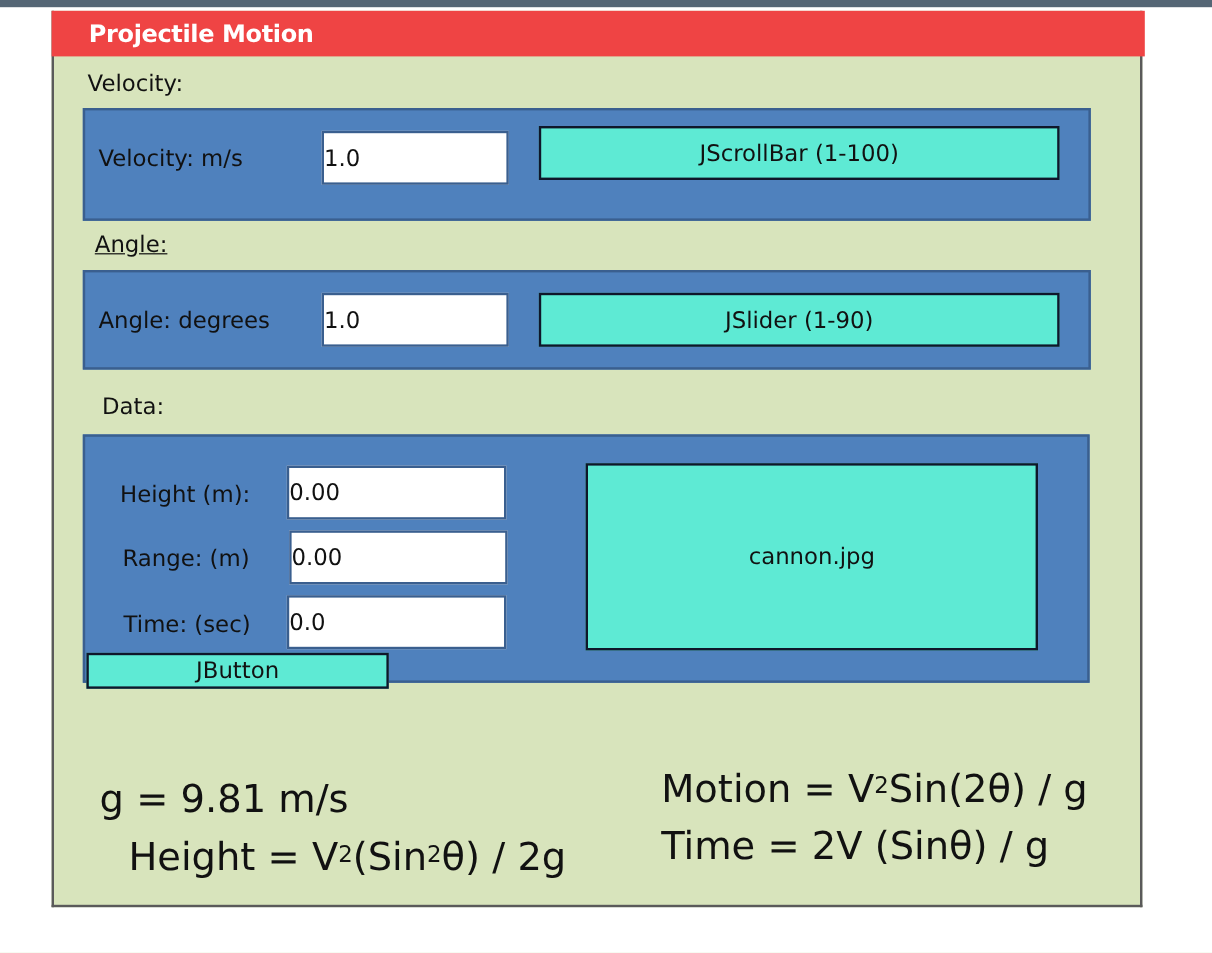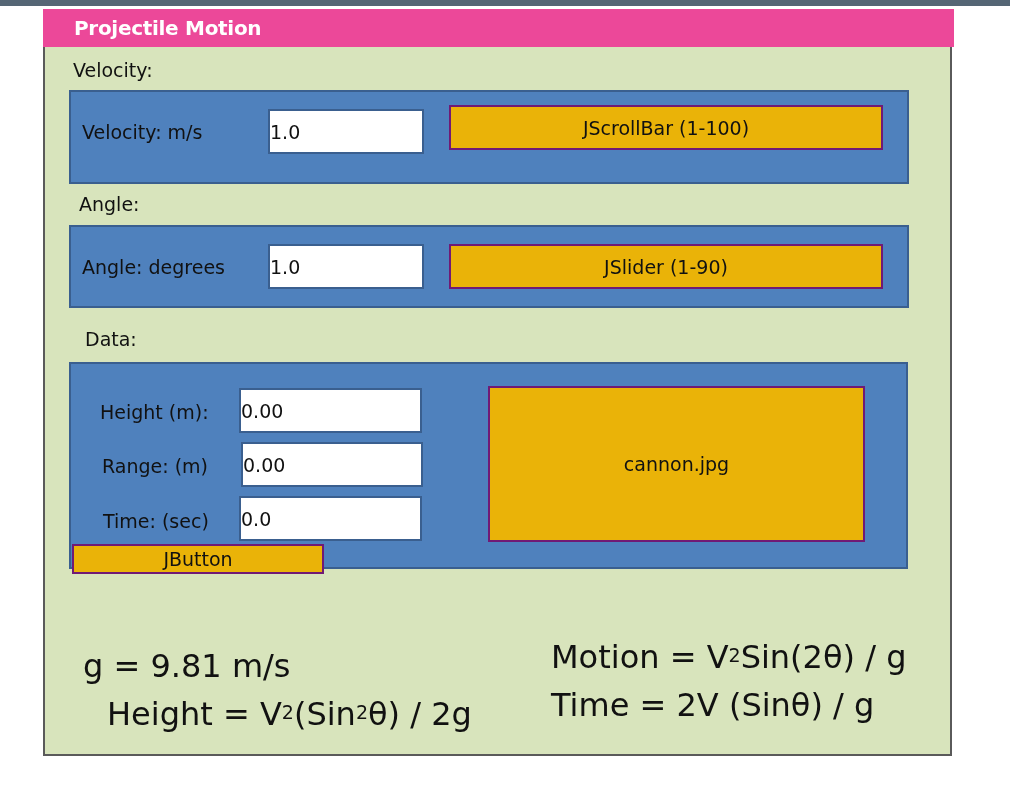--- a/index.html
+++ b/index.html
@@ -9,36 +9,36 @@
     font-family:"DejaVu Sans", "Liberation Sans", sans-serif;
     color:#111;
   }
   .topbar { position:absolute; left:0; top:0; width:1010px; height:6px; background:#556675; }
   .window {
     position:absolute; left:43px; top:9px; width:909px; height:747px;
     background:#d8e4bc; border:2px solid #5a5a5a; border-top:none; box-sizing:border-box;
   }
   .titlebar {
     position:absolute; left:43px; top:9px; width:911px; height:38px;
-    background:#ec4899; color:#fff; box-sizing:border-box;
+    background:#ef4444; color:#fff; box-sizing:border-box;
   }
   .titlebar .title {
     position:absolute; left:31px; top:7px; font-size:20px; font-weight:bold;
     letter-spacing:-0.3px;
   }
   .section-label { position:absolute; font-size:19px; color:#111; }
   .panel {
     position:absolute; background:#4f81bd; border:2px solid #3a5f8f; box-sizing:border-box;
   }
   .field {
     position:absolute; background:#ffffff; border:2px solid #3a5f8f; box-sizing:border-box;
     font-size:19px; color:#111; display:flex; align-items:center;
   }
   .ctrl {
-    position:absolute; background:#eab308; border:2px solid #701a75; box-sizing:border-box;
+    position:absolute; background:#5eead4; border:2px solid #0f172a; box-sizing:border-box;
     font-size:19px; color:#111; display:flex; align-items:center; justify-content:center;
   }
   .plabel { position:absolute; font-size:19px; color:#111; white-space:nowrap; }
   .formula { position:absolute; font-size:32px; color:#111; white-space:nowrap; line-height:40px; }
   .formula sup { font-size:19px; vertical-align:top; position:relative; top:-2px; }
 </style>
 </head>
 <body>
 
 <div class="topbar"></div>
@@ -48,21 +48,21 @@
   <span class="title">Projectile Motion</span>
 </div>
 
 <span class="section-label" style="left:73px; top:59px;">Velocity:</span>
 <div class="panel" style="left:69px; top:90px; width:840px; height:94px;">
   <span class="plabel" style="left:11px; top:29px;">Velocity: m/s</span>
   <div class="field" style="left:197px; top:17px; width:156px; height:45px;">1.0</div>
   <div class="ctrl" style="left:378px; top:13px; width:434px; height:45px;">JScrollBar (1-100)</div>
 </div>
 
-<span class="section-label" style="left:79px; top:193px;">Angle:</span>
+<span class="section-label" style="left:79px; top:193px;text-decoration:underline;">Angle:</span>
 <div class="panel" style="left:69px; top:225px; width:840px; height:83px;">
   <span class="plabel" style="left:11px; top:29px;">Angle: degrees</span>
   <div class="field" style="left:197px; top:17px; width:156px; height:45px;">1.0</div>
   <div class="ctrl" style="left:378px; top:17px; width:434px; height:45px;">JSlider (1-90)</div>
 </div>
 
 <span class="section-label" style="left:85px; top:328px;">Data:</span>
 <div class="panel" style="left:69px; top:362px; width:839px; height:207px;">
   <span class="plabel" style="left:29px; top:37px;">Height (m):</span>
   <div class="field" style="left:168px; top:24px; width:183px; height:45px;">0.00</div>

